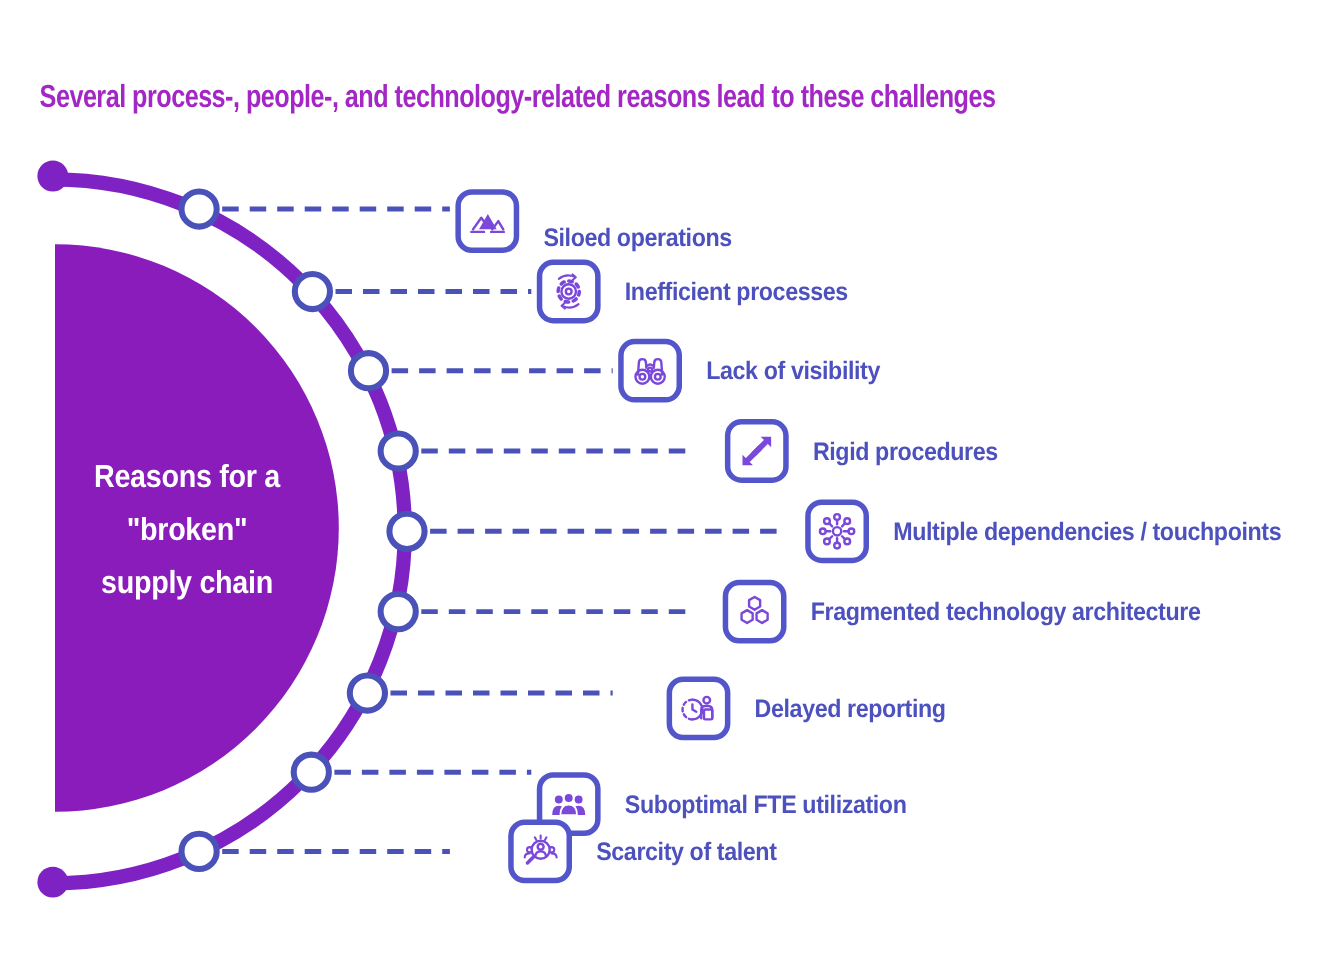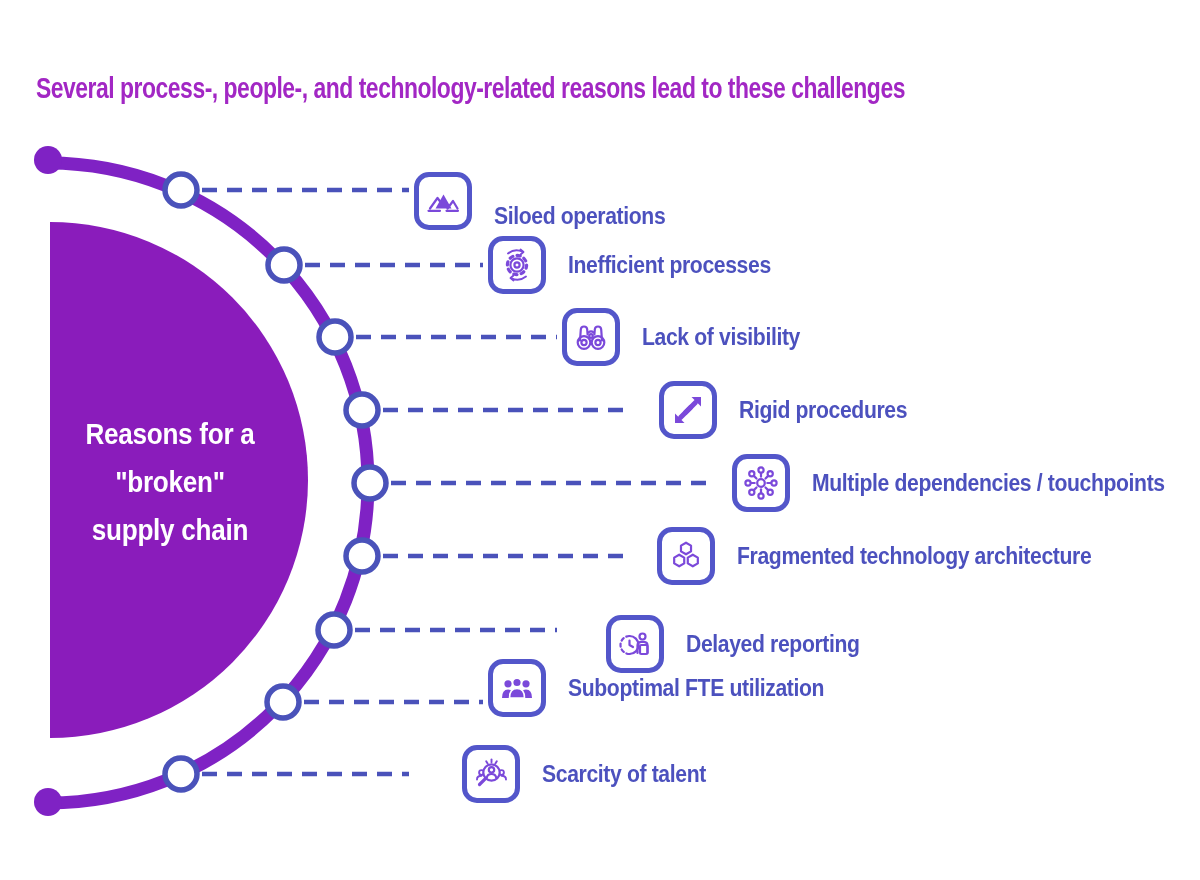--- a/index.html
+++ b/index.html
@@ -176,21 +176,21 @@
         <path d="M14.5 30 A9 9 0 0 1 14.5 12" stroke-dasharray="3.2 3"></path>
         <path d="M14.5 16.5 V21 L18 23"></path>
         <circle cx="27.5" cy="12.5" r="3"></circle>
         <path d="M22.5 29 V21.5 Q22.5 18 26 17.8 H29 Q32.5 18 32.5 21.5 V29"></path>
         <rect x="25" y="21" width="7.5" height="9" rx="1.2"></rect>
       </svg>
     </div>
     <span class="item-label">Delayed reporting</span>
   </div>
 
-  <div class="item" style="left:488px;top:659px;">
+  <div class="item" style="left:488px;top:702px;">
     <div class="icon-box">
       <svg width="40" height="40" viewBox="0 0 40 40" class="ico">
         <circle cx="11" cy="15.8" r="3.6" fill="#7B49DA" stroke="none"></circle>
         <path d="M5 30 Q5 21.5 11 21.5 Q17 21.5 17 30 Z" fill="#7B49DA" stroke="none"></path>
         <circle cx="29" cy="15.8" r="3.6" fill="#7B49DA" stroke="none"></circle>
         <path d="M23 30 Q23 21.5 29 21.5 Q35 21.5 35 30 Z" fill="#7B49DA" stroke="none"></path>
         <circle cx="20" cy="14.5" r="4.4" fill="#7B49DA" stroke="#ffffff" stroke-width="1.6"></circle>
         <path d="M12.5 30 Q12.5 20.5 20 20.5 Q27.5 20.5 27.5 30 Z" fill="#7B49DA" stroke="#ffffff" stroke-width="1.6"></path>
       </svg>
     </div>

